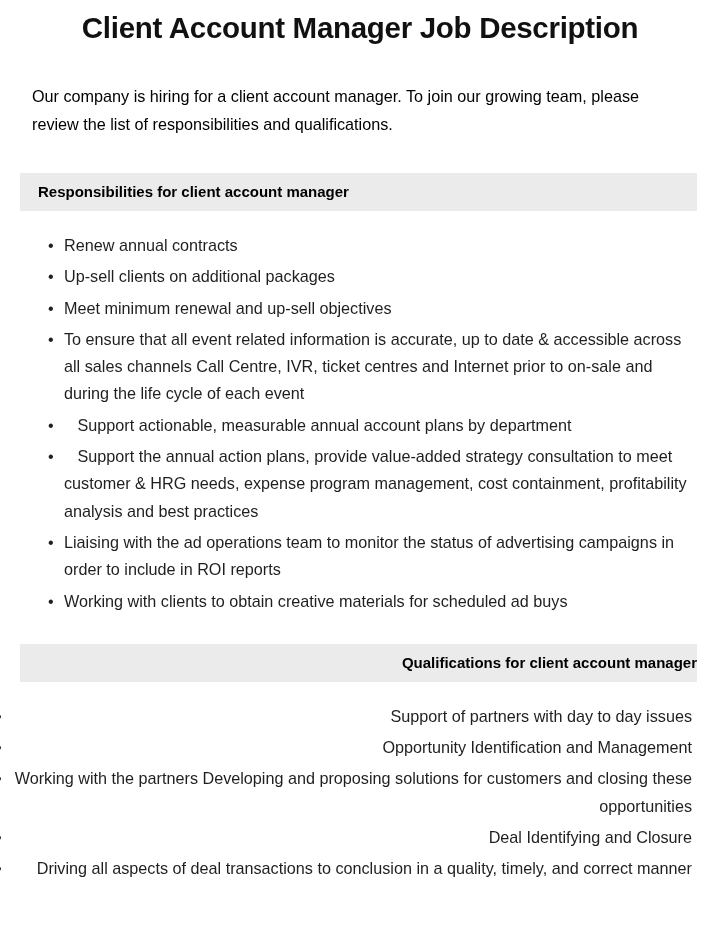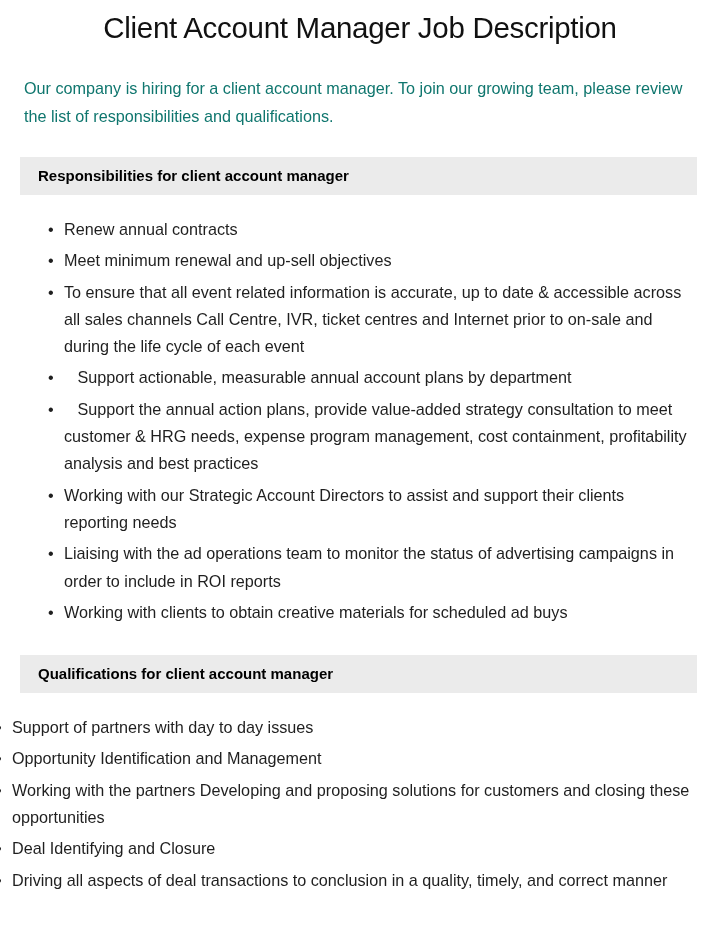--- a/index.html
+++ b/index.html
@@ -24,44 +24,45 @@
     padding: 0;
   }
 
   
   .doc-title {
     margin: 0;
     padding: 8px 20px 0 20px;
     text-align: center;
     font-size: 29.5px;
     line-height: 40px;
-    font-weight: normal;
+    font-weight: bold;
     letter-spacing: -0.3px;
     color: #111111;
   }
 
   
   .intro {
-    margin: 4px;
+    margin: 12px;
     padding: 22px 24px 0 20px;
     font-size: 16.2px;
     line-height: 28px;
-    color: #0f766e;
+    color: #000000;
   }
 
   
   .section {
     margin: 0;
     padding: 0;
   }
   .section-responsibilities {
     padding-top: 19px;
   }
   .section-qualifications {
     padding-top: 21px;
+    text-align: right;
   }
 
   .section-header {
     background: #ebebeb;
     margin: 4px 23px 0 20px;
     padding: 9px 0 9px 18px;
     font-size: 15px;
     line-height: 20px;
     font-weight: bold;
     color: #000000;
@@ -108,25 +109,25 @@
 <div class="page">
 
   <h1 class="doc-title">Client Account Manager Job Description</h1>
 
   <p class="intro">Our company is hiring for a client account manager. To join our growing team, please review the list of responsibilities and qualifications.</p>
 
   <section class="section section-responsibilities">
     <div class="section-header">Responsibilities for client account manager</div>
     <ul class="bullet-list list-responsibilities">
         <li>Renew annual contracts</li>
+        <li>Up-sell clients on additional packages</li>
         <li>Meet minimum renewal and up-sell objectives</li>
         <li>To ensure that all event related information is accurate, up to date &amp; accessible across all sales channels Call Centre, IVR, ticket centres and Internet prior to on-sale and during the life cycle of each event</li>
         <li>   Support actionable, measurable annual account plans by department</li>
         <li>   Support the annual action plans, provide value-added strategy consultation to meet customer &amp; HRG needs, expense program management, cost containment, profitability analysis and best practices</li>
-        <li>Working with our Strategic Account Directors to assist and support their clients reporting needs</li>
         <li>Liaising with the ad operations team to monitor the status of advertising campaigns in order to include in ROI reports</li>
         <li>Working with clients to obtain creative materials for scheduled ad buys</li>
       </ul>
   </section>
 
   <section class="section section-qualifications">
     <div class="section-header">Qualifications for client account manager</div>
     <ul class="bullet-list list-qualifications">
         <li>Support of partners with day to day issues</li>
         <li>Opportunity Identification and Management</li>

